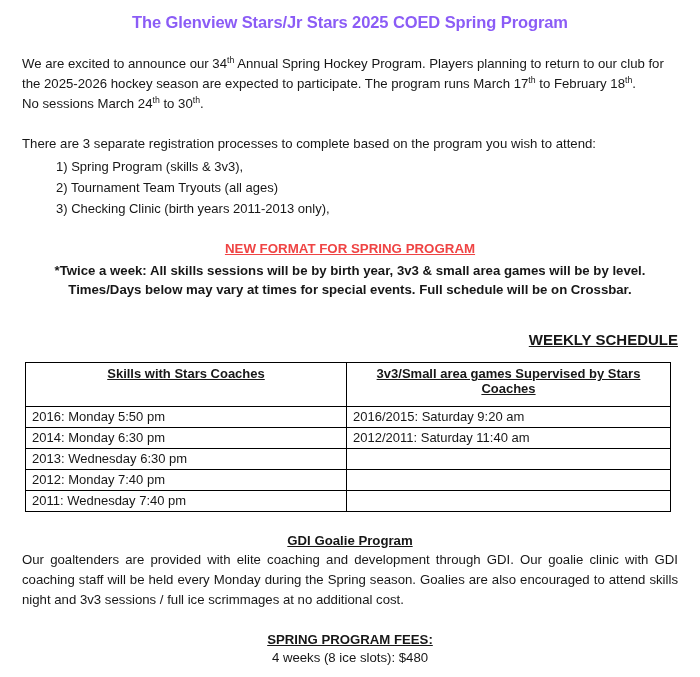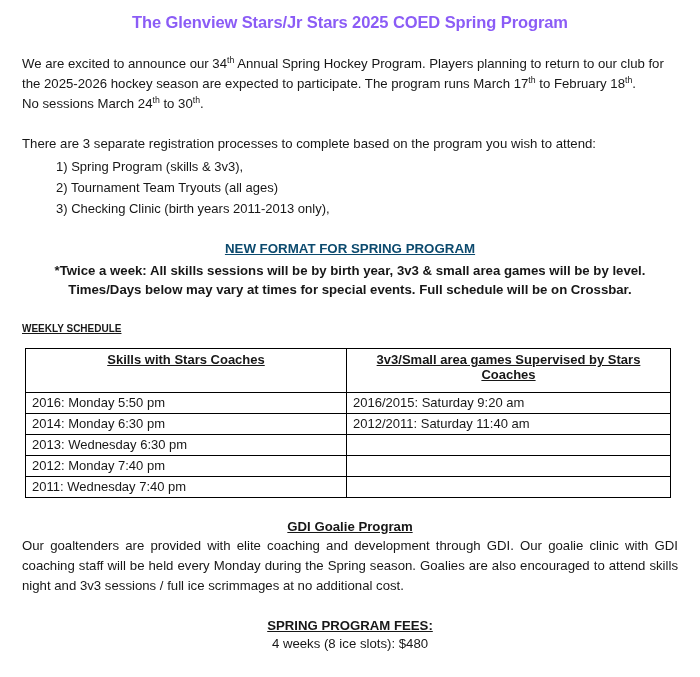--- a/index.html
+++ b/index.html
@@ -59,42 +59,42 @@
     padding: 0;
     list-style: none;
     font-size: 13px;
     line-height: 1.62;
   }
   .reg-list li { padding-left: 34px; }
 
   
   .newformat {
     text-align: center;
-    color: #0c4a6e;
+    color: #ef4444;
     font-weight: bold;
     font-size: 13.3px;
     margin: 22px 0 0 0;
   }
   .newformat span { text-decoration: underline; }
 
   .twice {
     text-align: center;
     font-weight: bold;
     font-size: 13.2px;
     line-height: 1.45;
     margin: 5px 0 0 0;
   }
   .twice .ln { display: block; }
 
   
   .section-head {
-    text-align: left;
-    font-weight: bold;
-    font-size: 10px;
-    margin: 24px 0 0 0;
+    text-align: right;
+    font-weight: bold;
+    font-size: 15px;
+    margin: 32px 0 0 0;
   }
   .section-head span { text-decoration: underline; }
 
   table.schedule {
     border-collapse: collapse;
     width: 645px;
     margin: 14px 0 0 3px;
     table-layout: fixed;
     font-size: 13px;
   }

